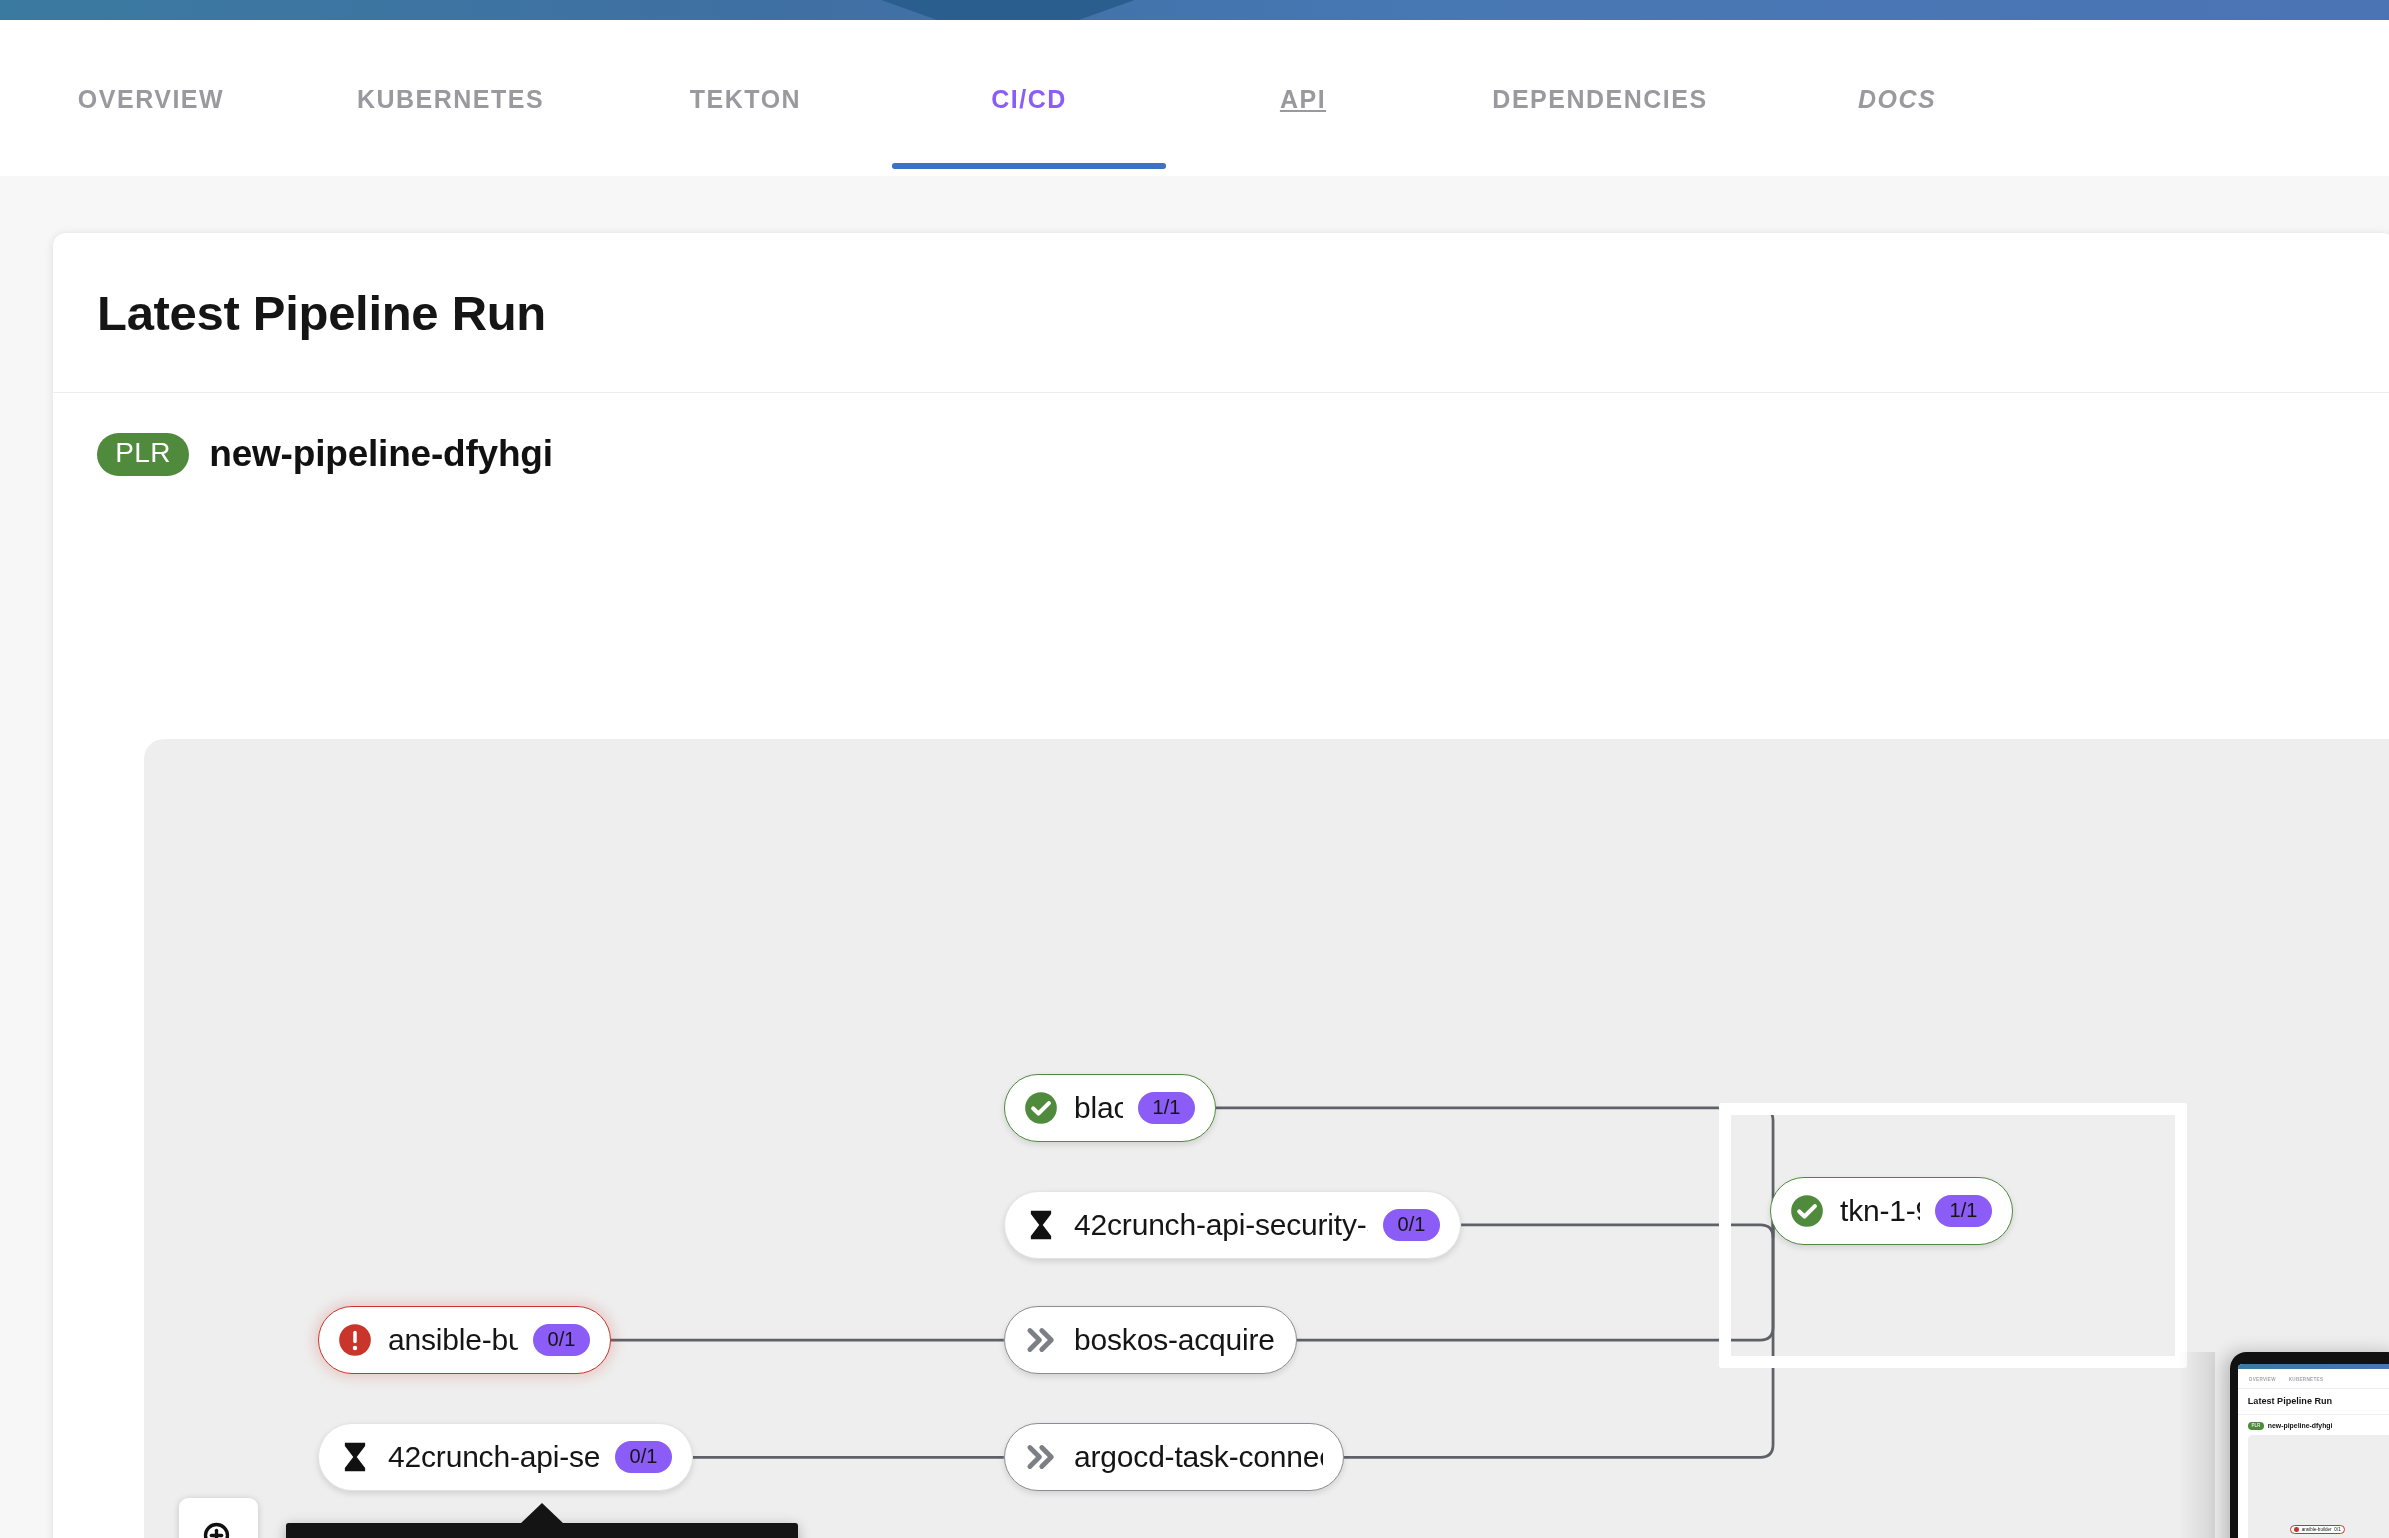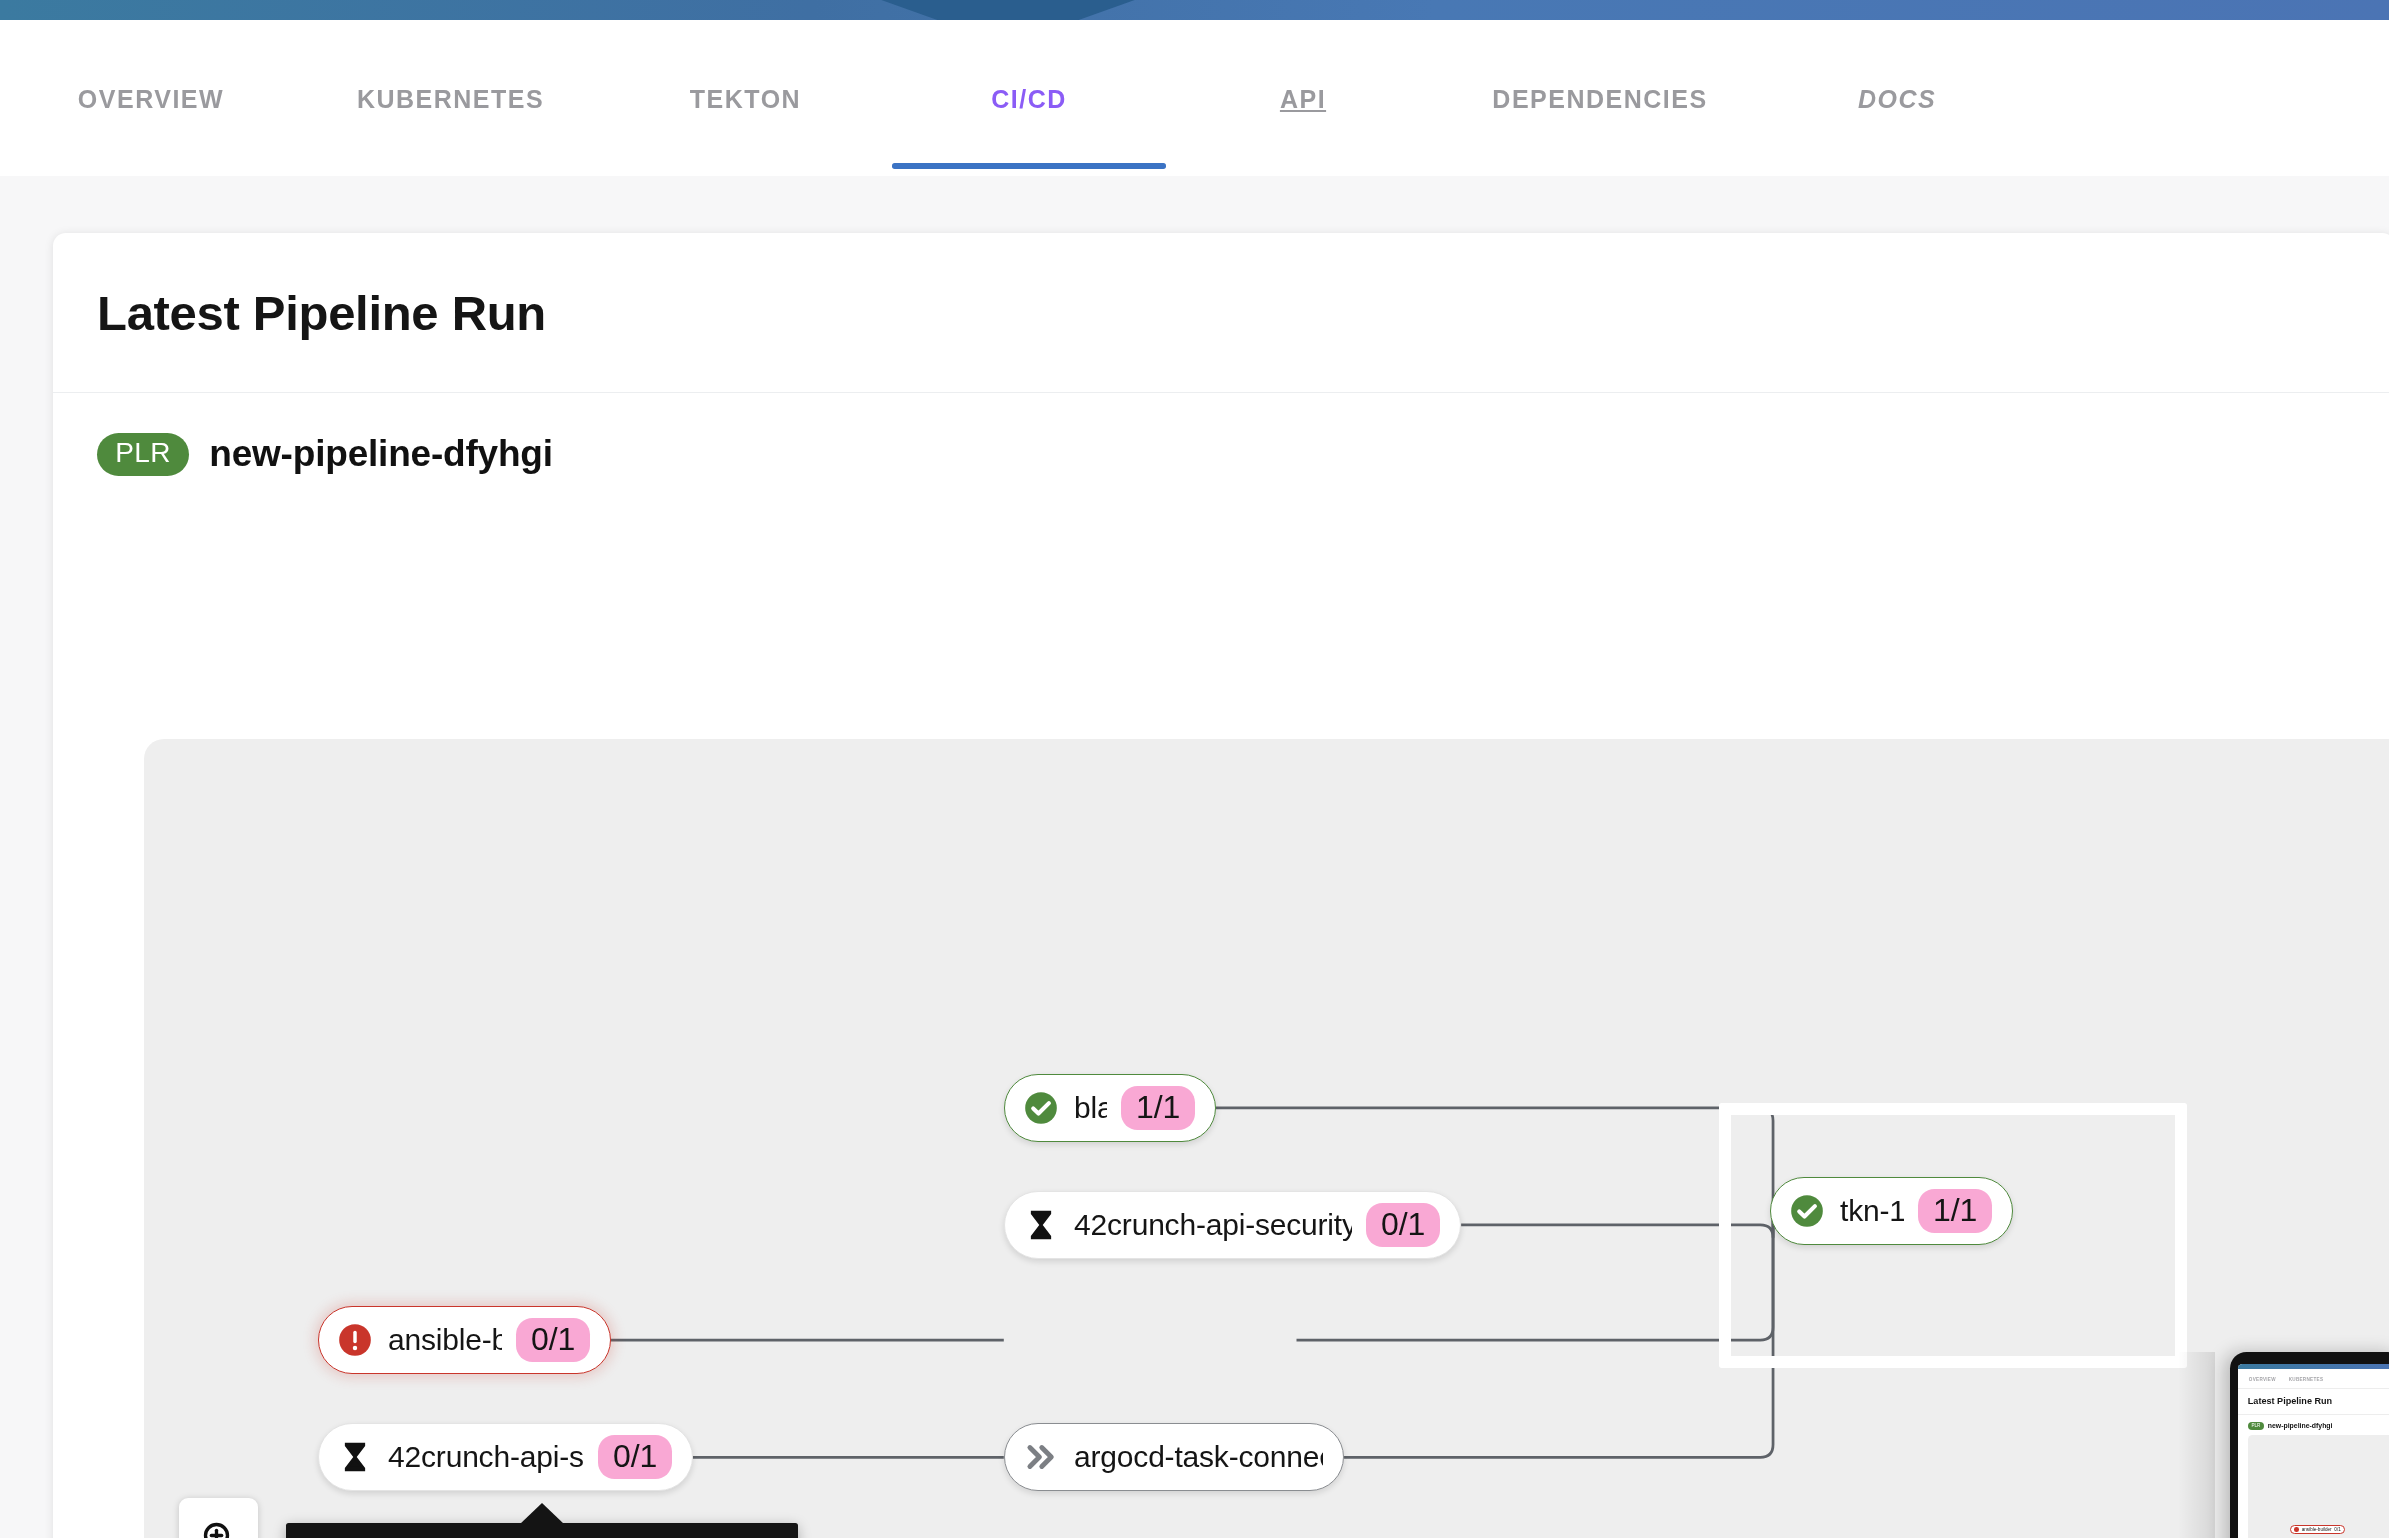--- a/index.html
+++ b/index.html
@@ -172,23 +172,23 @@
   .node.pending { border-color: #e4e4e4; }
 
   .node-label {
     font-size: 30px;
     color: #151515;
     letter-spacing: -0.2px;
     overflow: hidden;
     text-overflow: clip;
   }
   .node-count {
-    font-size: 32px;
+    font-size: 20px;
     color: #151515;
-    background: #f9a8d4;
+    background: #8b5cf6;
     border-radius: 16.5px;
     padding: 5.5px 14.6px 7.3px 14.6px;
     line-height: 1;
   }
 
   
   .ico { flex: 0 0 auto; display: block; }
 
   
   .select-frame {
@@ -387,20 +387,27 @@
           <span class="node-label">black</span>
           <span class="node-count">1/1</span>
         </div>
         <div class="node pending" style="left: 860px; top: 452px; width: 457px;">
           <svg class="ico" width="38" height="38" viewBox="0 0 24 24">
             <path d="M5.6 3 H18.4 V5 L13.1 12 L18.4 19 V21 H5.6 V19 L10.9 12 L5.6 5 Z" fill="#111"></path>
             <path d="M8.6 18.2 H15.4 L12 14 Z" fill="#111"></path>
           </svg>
           <span class="node-label">42crunch-api-security-audit-fah</span>
           <span class="node-count">0/1</span>
+        </div>
+        <div class="node skipped" style="left: 860px; top: 567px; width: 293px;">
+          <svg class="ico" width="38" height="38" viewBox="0 0 24 24">
+            <path d="M5 6 L11 12 L5 18" fill="none" stroke="#7c7f84" stroke-width="3.1" stroke-linecap="round" stroke-linejoin="round"></path>
+            <path d="M12.5 6 L18.5 12 L12.5 18" fill="none" stroke="#7c7f84" stroke-width="3.1" stroke-linecap="round" stroke-linejoin="round"></path>
+          </svg>
+          <span class="node-label">boskos-acquire</span>
         </div>
         <div class="node skipped" style="left: 860px; top: 684px; width: 340px;">
           <svg class="ico" width="38" height="38" viewBox="0 0 24 24">
             <path d="M5 6 L11 12 L5 18" fill="none" stroke="#7c7f84" stroke-width="3.1" stroke-linecap="round" stroke-linejoin="round"></path>
             <path d="M12.5 6 L18.5 12 L12.5 18" fill="none" stroke="#7c7f84" stroke-width="3.1" stroke-linecap="round" stroke-linejoin="round"></path>
           </svg>
           <span class="node-label">argocd-task-connect-repo</span>
         </div>
         <div class="node succeeded" style="left: 1626px; top: 438px; width: 243px;">
           <svg class="ico" width="38" height="38" viewBox="0 0 24 24">

